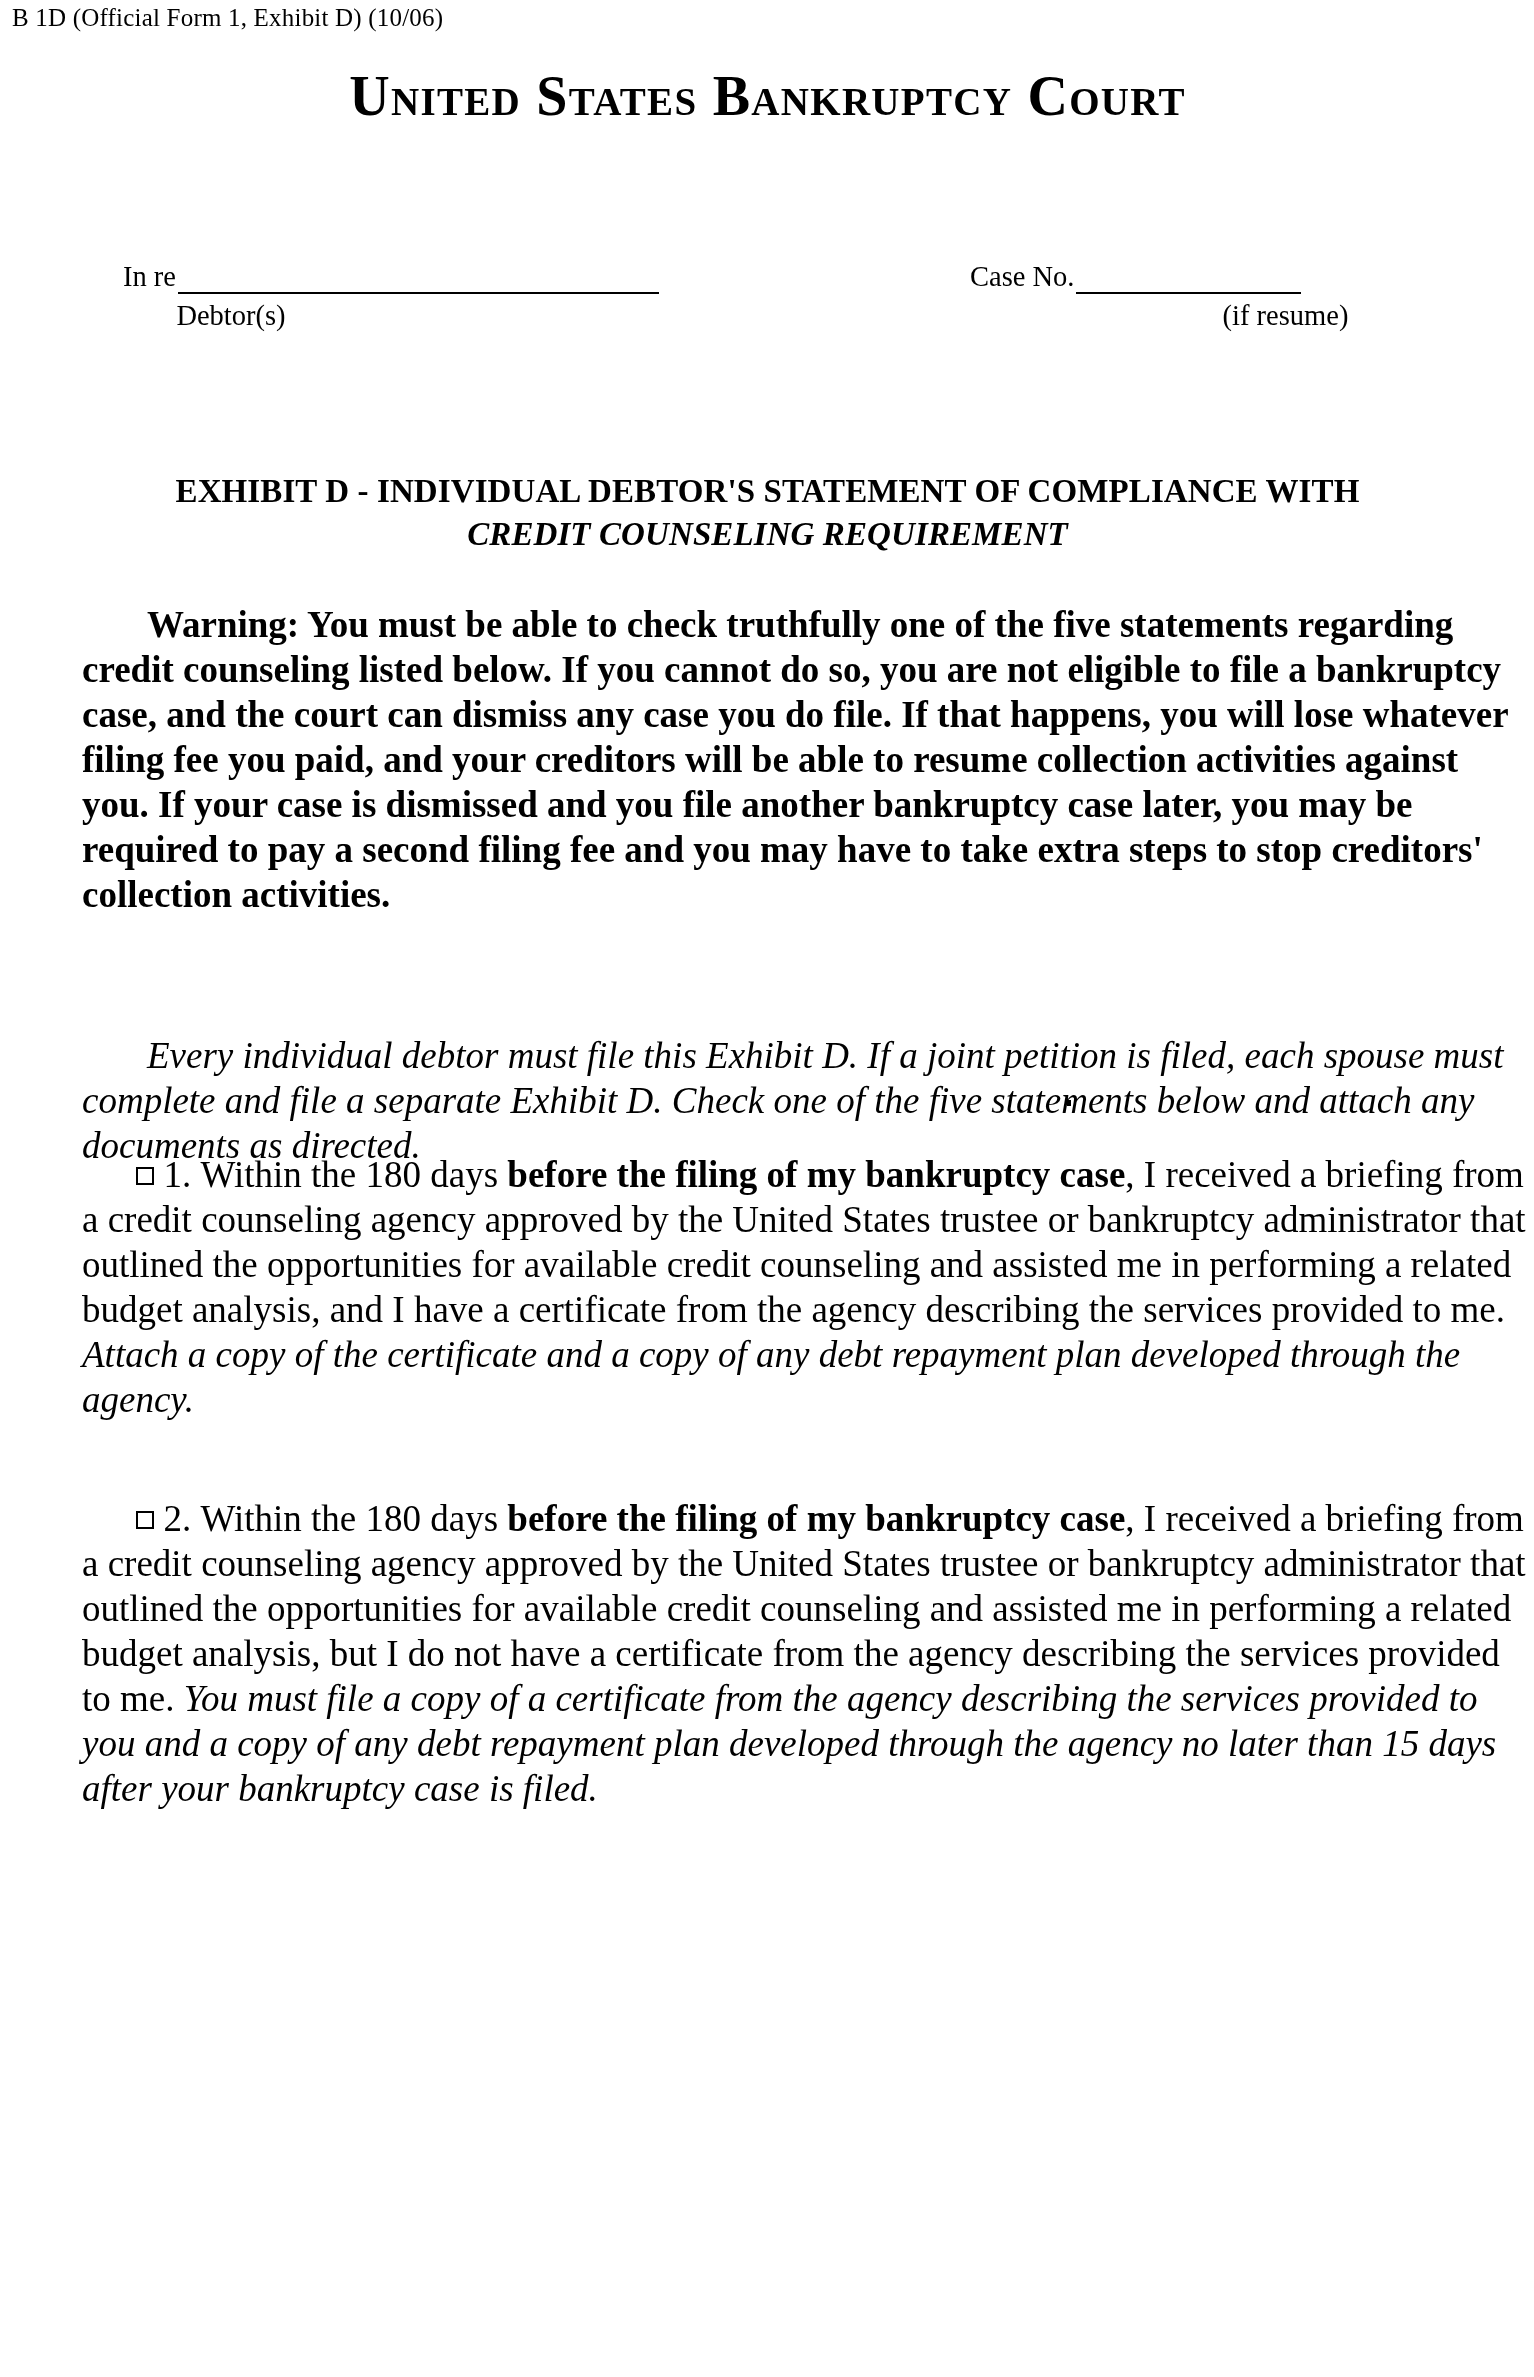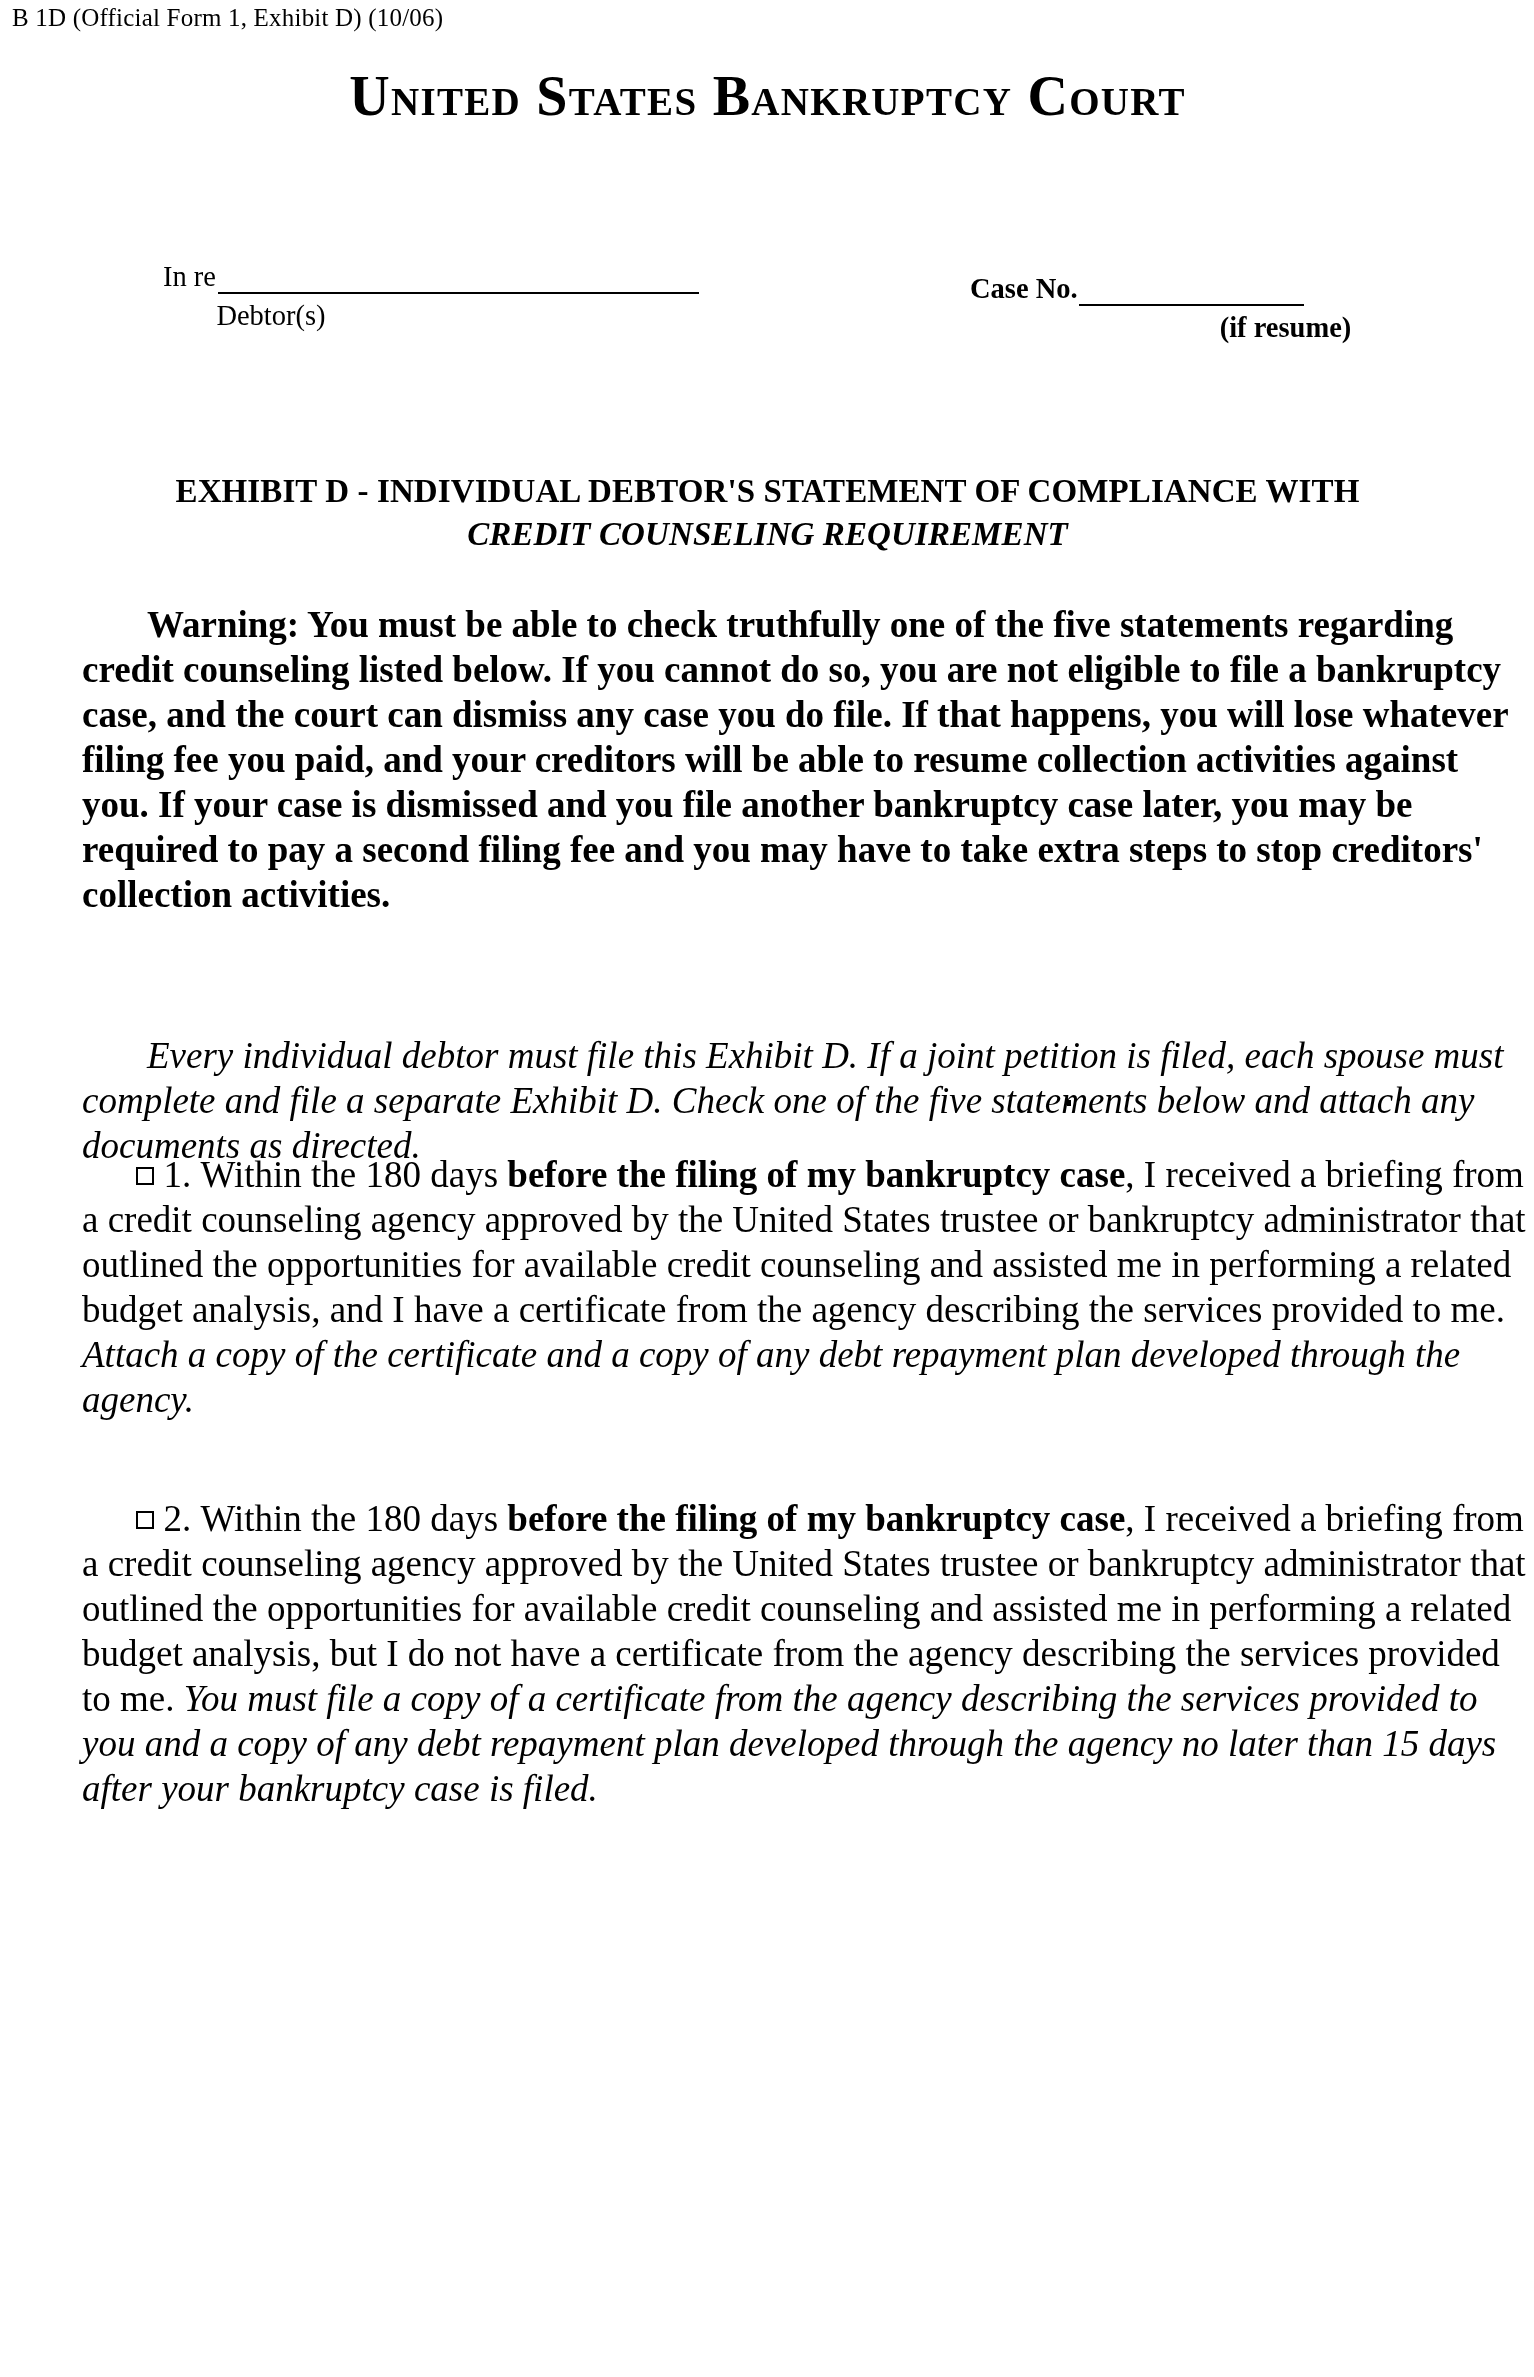--- a/index.html
+++ b/index.html
@@ -56,28 +56,26 @@
     left: 0;
     top: 259px;
     width: 1535px;
     height: 112px;
   }
   .caption-left {
     position: absolute;
     left: 123px;
     top: 0;
     width: 536px;
-    margin-left: 40px;
   }
   .caption-right {
     position: absolute;
     left: 970px;
-    top: 12px;
+    top: 0;
     width: 467px;
-    font-weight: bold;
   }
   .cap-row {
     display: flex;
     align-items: flex-end;
     font-size: 28.5px;
     line-height: 35px;
     white-space: nowrap;
   }
   .cap-label { }
   .cap-rule {

